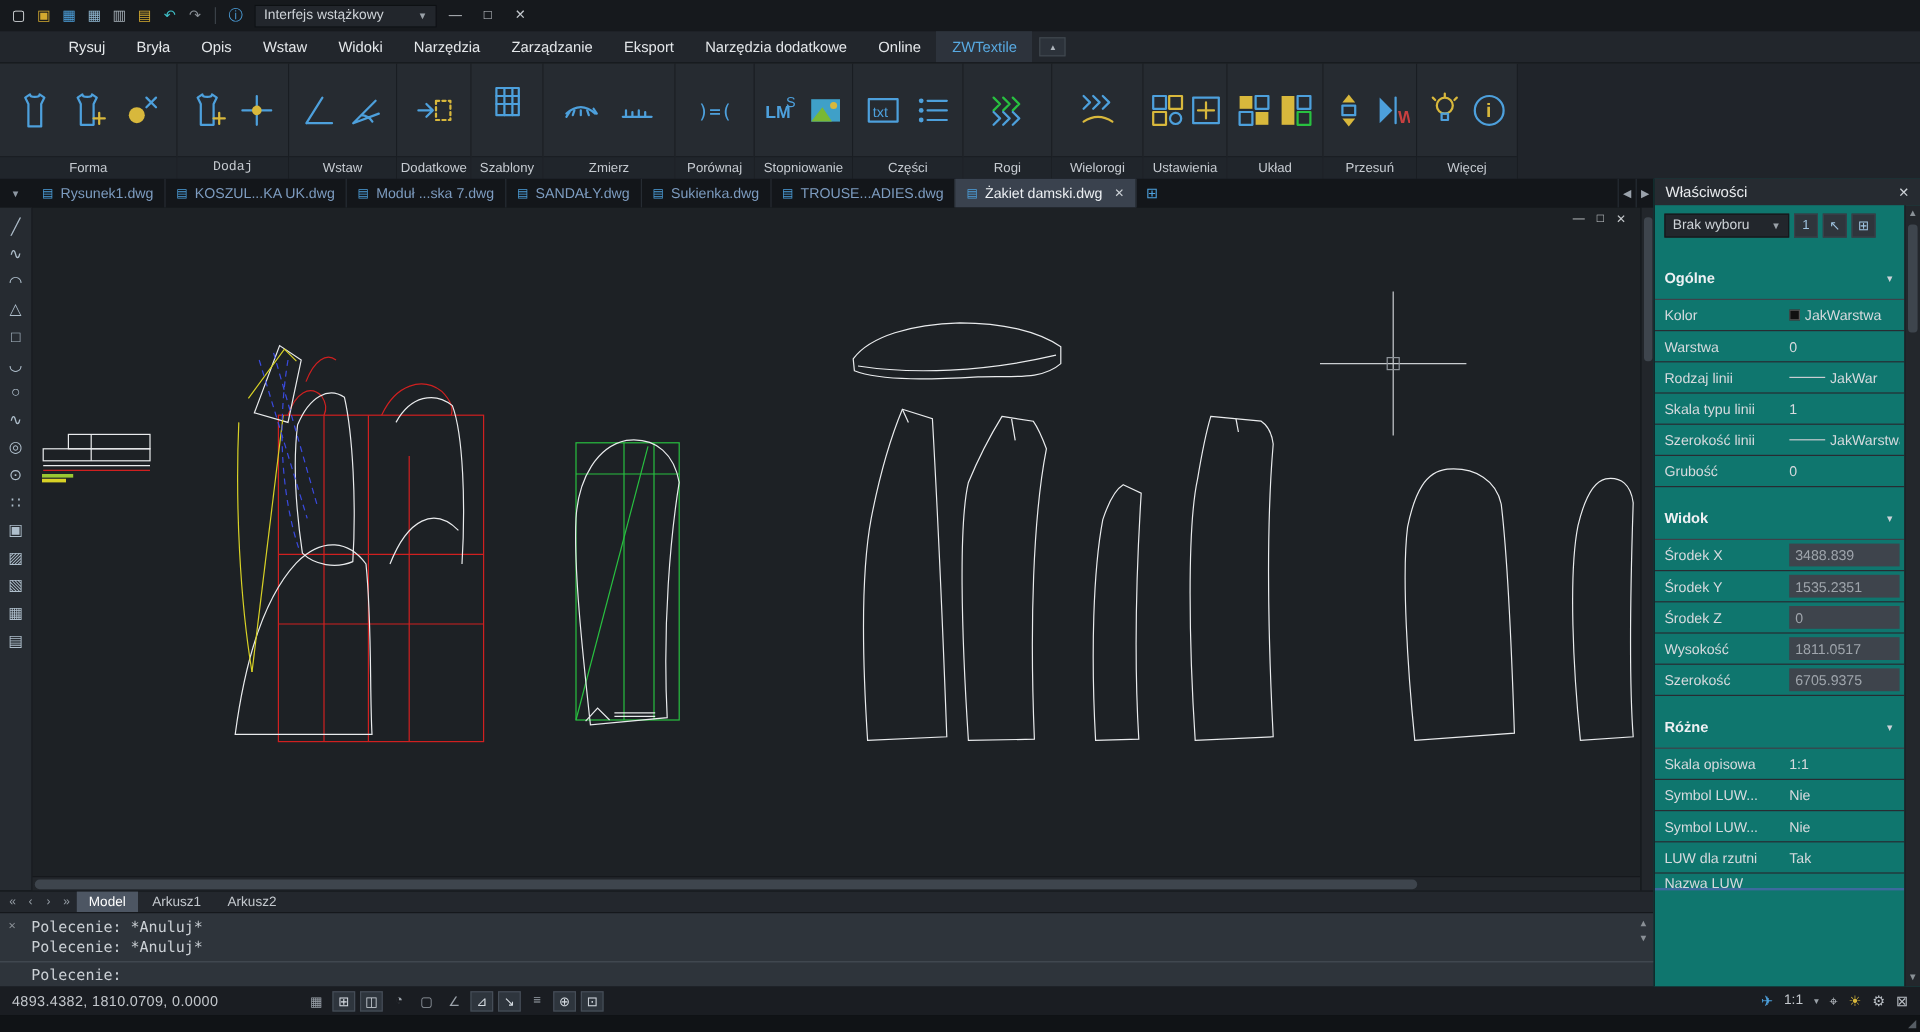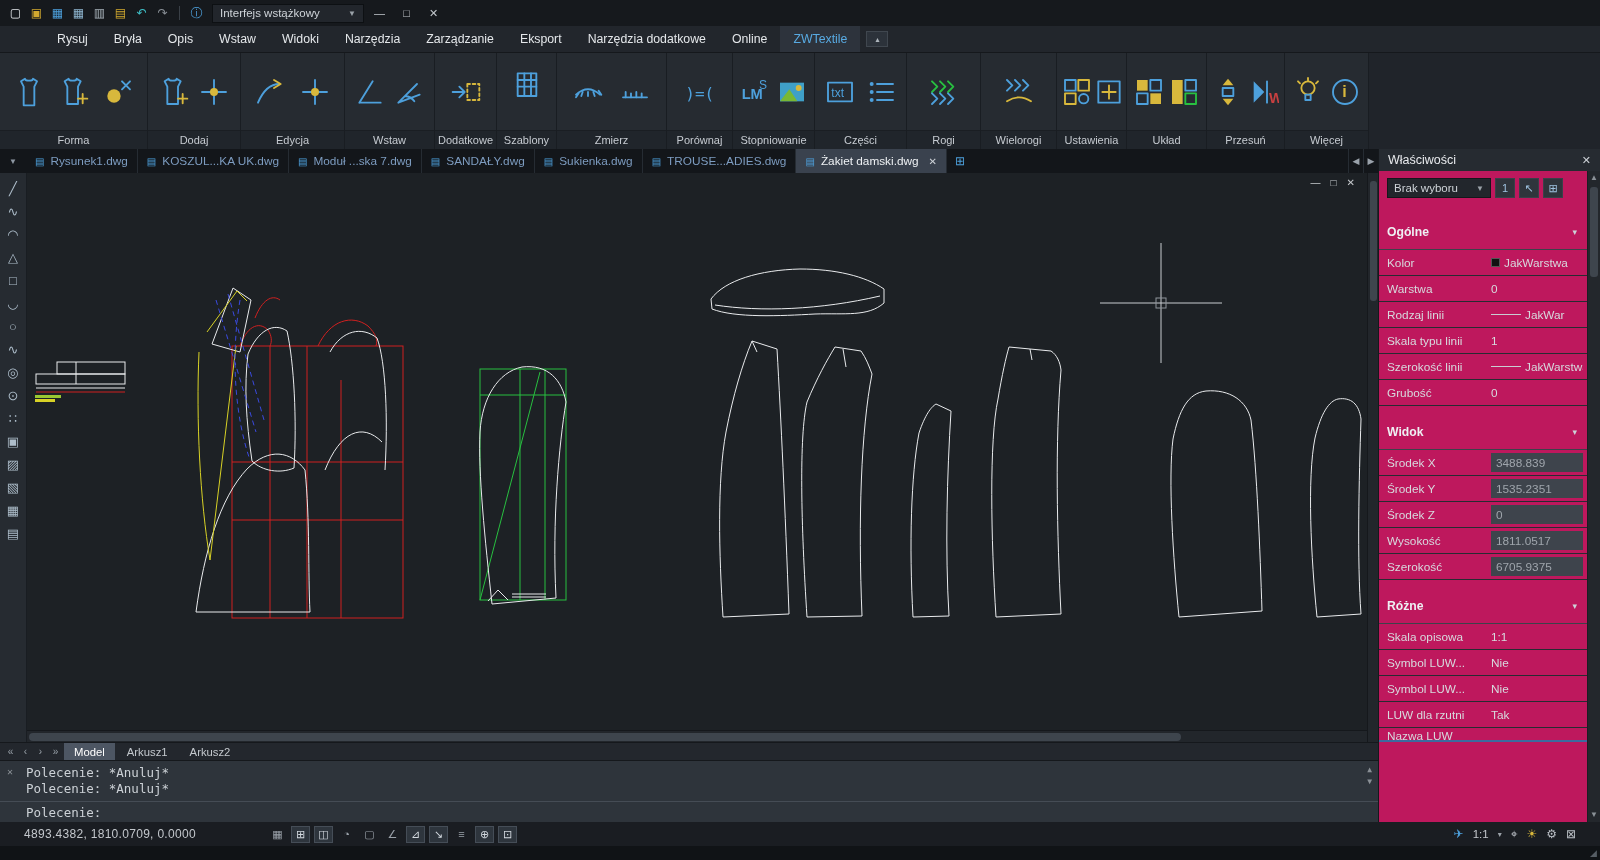--- a/index.html
+++ b/index.html
@@ -69,21 +69,21 @@
 
   
   #cmd{height:62px;flex:0 0 62px;background:#2e343b;border-top:1px solid #15181c;position:relative;font-family:"DejaVu Sans Mono",monospace;font-size:12.5px;color:#ccd1d6;padding:4px 20px 0 26px}
   #cmd-close{position:absolute;left:7px;top:5px;color:#8a9096;font-size:10px}
   .cmd-line{line-height:16px;white-space:pre}
   #cmd-divider{position:absolute;left:0;right:0;top:40px;height:1px;background:#454c55}
   #cmd-prompt{position:absolute;left:26px;top:44px;line-height:16px}
   #cmd-scroll{position:absolute;right:6px;top:4px;display:flex;flex-direction:column;gap:3px;color:#8a9096;font-size:8px;text-align:center}
 
   
-  #props{width:222px;flex:0 0 222px;background:#be185d;border-left:1px solid #15181c;display:flex;flex-direction:column;position:relative}
+  #props{width:222px;flex:0 0 222px;background:#0f766e;border-left:1px solid #15181c;display:flex;flex-direction:column;position:relative}
   #props-header{height:22px;flex:0 0 22px;display:flex;align-items:center;justify-content:space-between;padding:0 9px;background:#262b31;font-size:12.5px;color:#e8eaed}
   #props-close{color:#cdd2d7;font-size:11px}
   #props-toolbar{display:flex;align-items:center;gap:4px;padding:7px 8px 2px}
   #props-dropdown{display:flex;align-items:center;justify-content:space-between;background:#22262c;border:1px solid #14171b;height:20px;padding:0 6px;font-size:11.5px;color:#ced3d8;width:104px}
   #props-dropdown .caret{font-size:8px;color:#9aa1a8}
   .ptool{width:20px;height:20px;display:flex;align-items:center;justify-content:center;border:1px solid #3a4049;background:#2f353c;color:#9fc3e0;font-size:11px}
   #prop-sections{flex:1;padding-top:26px;overflow:hidden;margin-right:13px}
   .psec-header{display:flex;justify-content:space-between;align-items:center;height:24px;padding:0 10px 12px 8px;margin-top:20px;border-bottom:1px solid #3c424a;font-weight:bold;font-size:12.2px;color:#eef0f3}
   .psec-header:first-child{margin-top:0}
   .psec-caret{font-size:9px;color:#cdd2d8;font-weight:normal}
@@ -93,21 +93,21 @@
   .pval.boxed{background:#3e444c;color:#9fa5ac;height:19px;padding:0 5px}
   .swatch{width:9px;height:9px;display:inline-block;flex:0 0 9px;border:1px solid #555}
   .linetype-line{display:inline-block;width:30px;height:1px;background:#c9cdd2;flex:0 0 30px}
   .prow.partial{height:14px;border-bottom:2px solid #3d6a9e;overflow:hidden;align-items:flex-start;padding-top:1px}
   #props-scroll{position:absolute;right:0;top:22px;bottom:0;width:13px;background:#23272c;border-left:1px solid #1a1e23;display:flex;flex-direction:column;align-items:center}
   #props-scroll .arrow{height:14px;line-height:14px;font-size:8px;color:#8a9197}
   #props-scroll .thumb{width:8px;height:90px;background:#3e454d;border-radius:3px;margin-top:2px}
   #props-scroll .spacer{flex:1}
 
   
-  #statusbar{height:24px;flex:0 0 24px;background:#1a1d22;display:flex;align-items:center;padding:0 24px;gap:6px}
+  #statusbar{height:24px;flex:0 0 24px;background:#1a1d22;display:flex;align-items:center;padding:0 10px;gap:6px}
   #coords{width:200px;font-size:12px;color:#c3c7cc;letter-spacing:.3px}
   #toggles{display:flex;gap:4px;margin-left:38px}
   .toggle{width:19px;height:17px;display:flex;align-items:center;justify-content:center;color:#9aa1a9;font-size:11px;border:1px solid transparent}
   .toggle.active{background:#2e353d;border-color:#454d57;color:#d3d9df}
   #sb-spacer{flex:1}
   #sb-right{display:flex;align-items:center;gap:9px}
   #sb-plane{font-size:12px}
   #sb-scale{font-size:11.5px;color:#c3c7cc}
   .sb-caret{font-size:8px;color:#9aa1a8}
   .sb-icon{font-size:12px}
@@ -182,61 +182,40 @@
             <svg width="32" height="32" viewBox="0 0 24 24">
               <g fill="none" stroke-width="1.4" stroke-linecap="round" stroke-linejoin="round">
                 <circle cx="9" cy="15" r="5" fill="#d8b83c" stroke="none"></circle>
                 <path d="M15 4l6 6M21 4l-6 6" stroke="#4da0dc"></path>
               </g>
             </svg>
           </div>
         </div>
         <div class="rgroup-label">Forma</div>
       </div>
-      <div class="rgroup" style="width: 93px;">
+      <div class="rgroup" style="width: 93px; font-family: Liberation Mono, monospace;">
         <div class="rgroup-icons">
           <div class="ricon">
             <svg width="32" height="32" viewBox="0 0 24 24">
               <g fill="none" stroke-width="1.4" stroke-linecap="round" stroke-linejoin="round">
                 <path d="M5 4l3-2c0 2 6 2 6 0l3 2-2 4v13H7V8Z" stroke="#4da0dc"></path>
                 <path d="M15 17h7M18.5 13.5v7" stroke="#d8b83c"></path>
               </g>
             </svg>
           </div>
           <div class="ricon">
             <svg width="32" height="32" viewBox="0 0 24 24">
               <g fill="none" stroke-width="1.4" stroke-linecap="round" stroke-linejoin="round">
                 <path d="M12 3v18M3 12h18" stroke="#4da0dc"></path>
                 <circle cx="12" cy="12" r="3" fill="#d8b83c" stroke="none"></circle>
               </g>
             </svg>
           </div>
         </div>
         <div class="rgroup-label">Dodaj</div>
-      </div>
-      <div class="rgroup" style="width: 104px;">
-        <div class="rgroup-icons">
-          <div class="ricon">
-            <svg width="32" height="32" viewBox="0 0 24 24">
-              <g fill="none" stroke-width="1.4" stroke-linecap="round" stroke-linejoin="round">
-                <path d="M3 20q6-14 16-14" stroke="#4da0dc"></path>
-                <path d="M15 3l5 3-5 3" stroke="#d8b83c"></path>
-              </g>
-            </svg>
-          </div>
-          <div class="ricon">
-            <svg width="32" height="32" viewBox="0 0 24 24">
-              <g fill="none" stroke-width="1.4" stroke-linecap="round" stroke-linejoin="round">
-                <path d="M12 3v18M3 12h18" stroke="#4da0dc"></path>
-                <circle cx="12" cy="12" r="3" fill="#d8b83c" stroke="none"></circle>
-              </g>
-            </svg>
-          </div>
-        </div>
-        <div class="rgroup-label">Edycja</div>
       </div>
       <div class="rgroup" style="width: 90px;">
         <div class="rgroup-icons">
           <div class="ricon">
             <svg width="32" height="32" viewBox="0 0 24 24">
               <g fill="none" stroke-width="1.4" stroke-linecap="round" stroke-linejoin="round">
                 <path d="M4 20L14 4M4 20h16" stroke="#4da0dc"></path>
               </g>
             </svg>
           </div>

